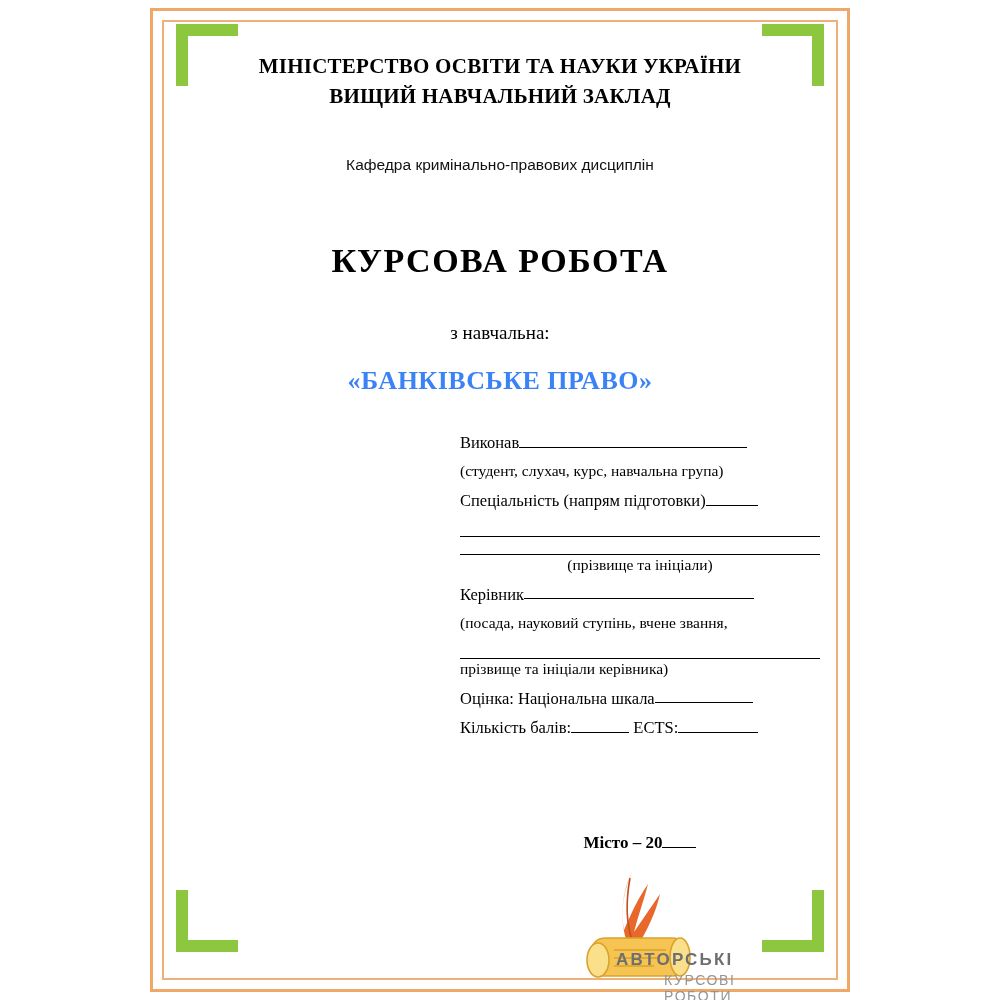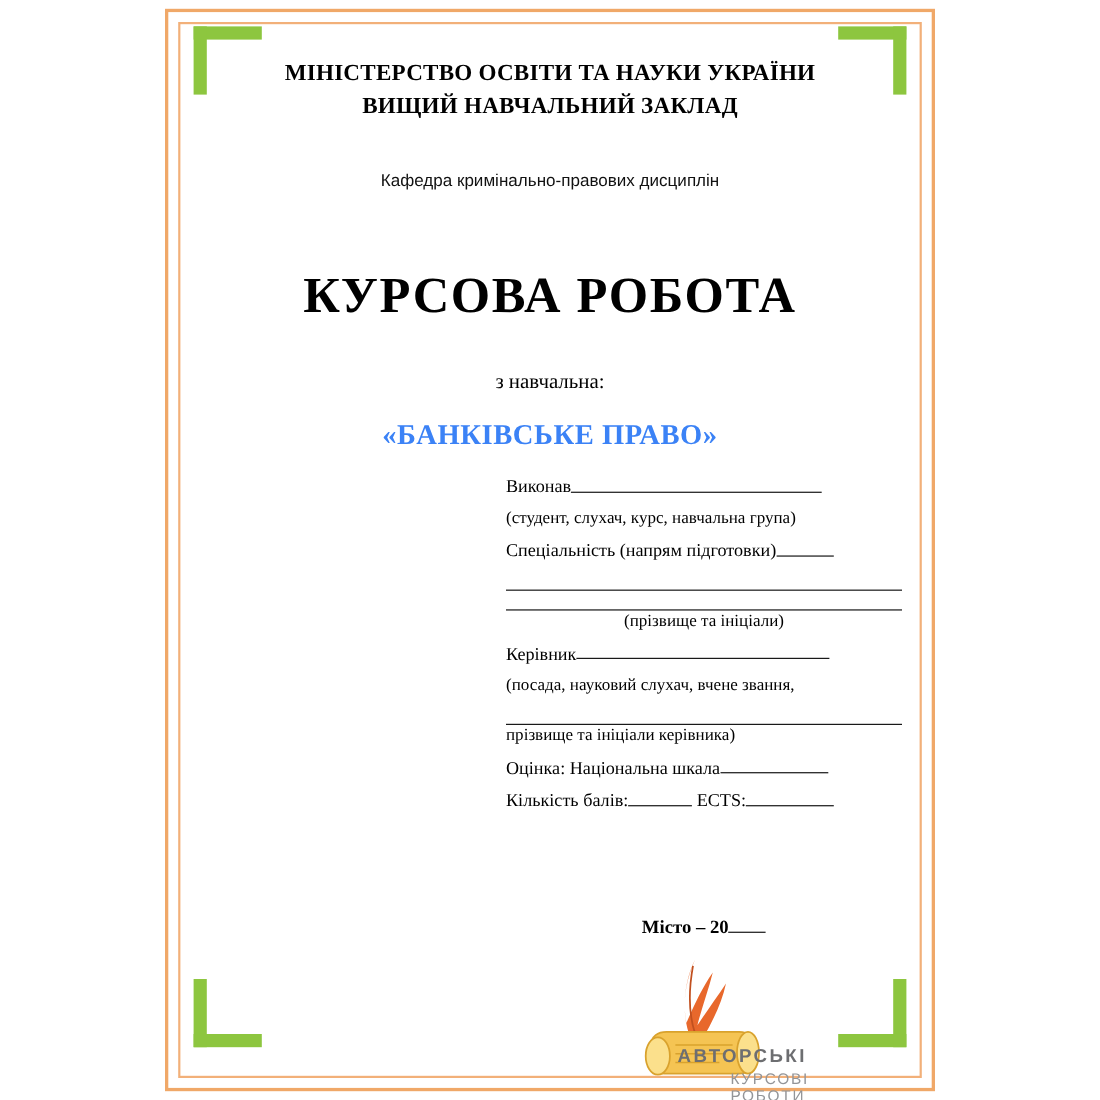--- a/index.html
+++ b/index.html
@@ -109,21 +109,21 @@
     text-align: center;
     font-family: "Liberation Sans", sans-serif;
     font-size: 15.5px;
     color: #111;
     margin-top: 44px;
   }
 
   .doc-type {
     text-align: center;
     font-weight: bold;
-    font-size: 46px;
+    font-size: 34px;
     letter-spacing: 1.5px;
     margin-top: 68px;
     color: #000;
   }
 
   .subject-line {
     text-align: center;
     font-size: 19px;
     margin-top: 42px;
     color: #000;
@@ -266,21 +266,21 @@
 
       <div class="rule-full"></div>
       <div class="rule-full"></div>
 
       <div class="frow center small">(прізвище та ініціали)</div>
 
       <div class="frow">
         <span>Керівник</span><span class="rule" style="width:230px"></span>
       </div>
 
-      <div class="frow small">(посада, науковий слухач, вчене звання,</div>
+      <div class="frow small">(посада, науковий ступінь, вчене звання,</div>
 
       <div class="rule-full"></div>
 
       <div class="frow small">прізвище та ініціали керівника)</div>
 
       <div class="frow">
         <span>Оцінка: Національна шкала</span><span class="rule" style="width:98px"></span>
       </div>
 
       <div class="frow">

